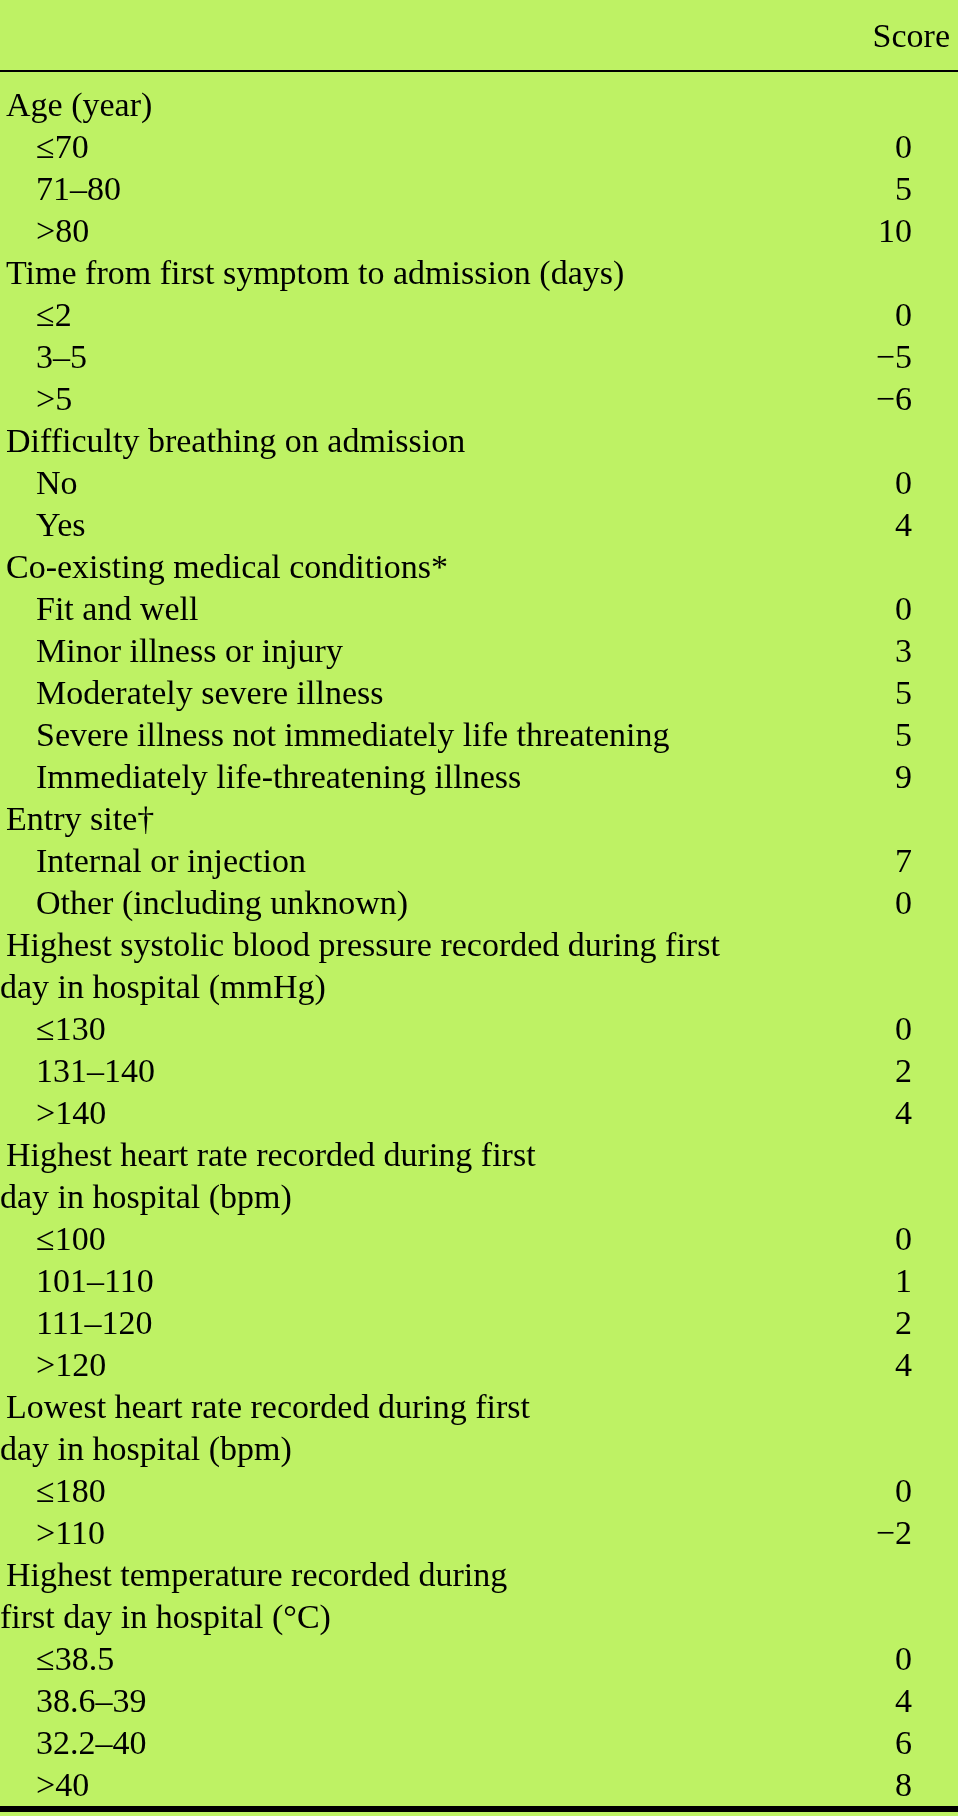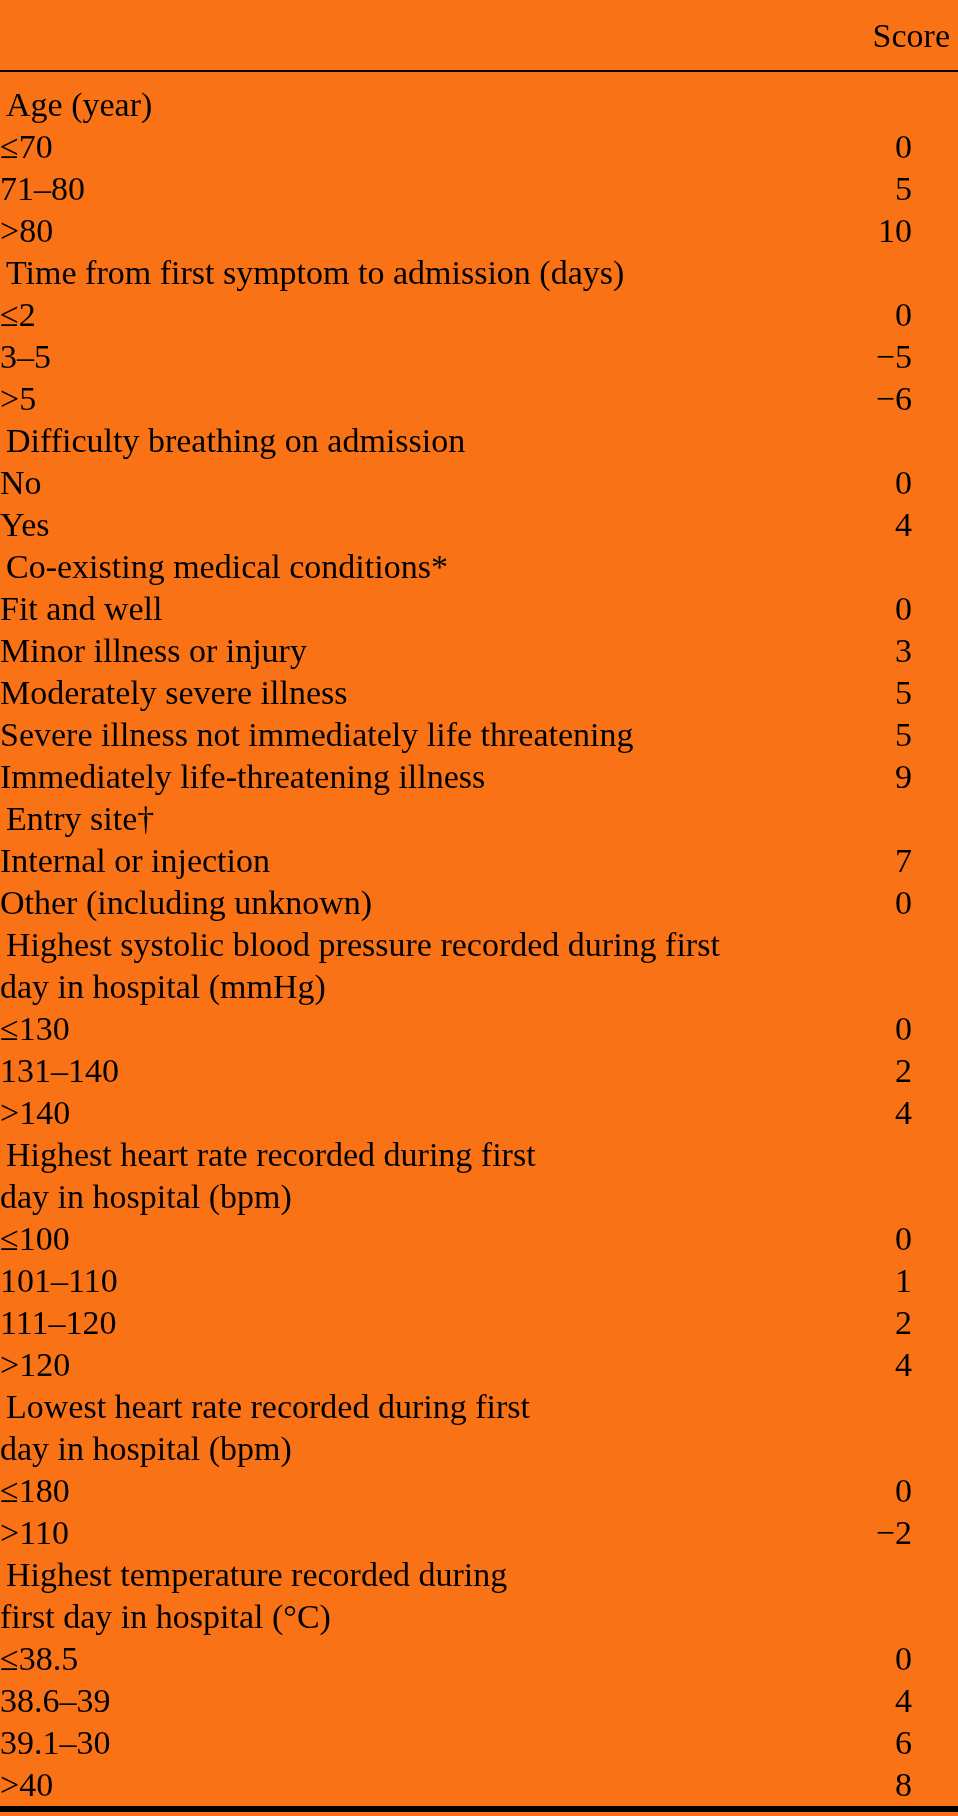--- a/index.html
+++ b/index.html
@@ -4,21 +4,21 @@
 <style>
   html, body {
     margin: 0;
     padding: 0;
     background: #ffffff;
   }
   .page {
     position: relative;
     width: 958px;
     height: 1816px;
-    background: #f97316;
+    background: #bef264;
     overflow: hidden;
     font-family: "Liberation Serif", "DejaVu Serif", serif;
     color: #000000;
   }
   .score-table {
     width: 958px;
     font-size: 34px;
   }
   .table-header {
     box-sizing: border-box;
@@ -40,21 +40,21 @@
     height: 42px;
     line-height: 42px;
     white-space: nowrap;
   }
   .row .label {
     flex: 1 1 auto;
     overflow: hidden;
   }
   .row.category .label   { padding-left: 6px;  }
   .row.continuation .label { }
-  .row.item .label       { }
+  .row.item .label       { padding-left: 36px; }
   .row .score {
     flex: 0 0 140px;
     box-sizing: border-box;
     text-align: right;
     padding-right: 46px;
   }
 </style>
 </head>
 <body>
 
@@ -201,21 +201,21 @@
         </div>
         <div class="row item">
           <span class="label">≤38.5</span>
           <span class="score">0</span>
         </div>
         <div class="row item">
           <span class="label">38.6–39</span>
           <span class="score">4</span>
         </div>
         <div class="row item">
-          <span class="label">39.1–30</span>
+          <span class="label">32.2–40</span>
           <span class="score">6</span>
         </div>
         <div class="row item">
           <span class="label">&gt;40</span>
           <span class="score">8</span>
         </div>
       </div>
   </div>
 </div>
 

